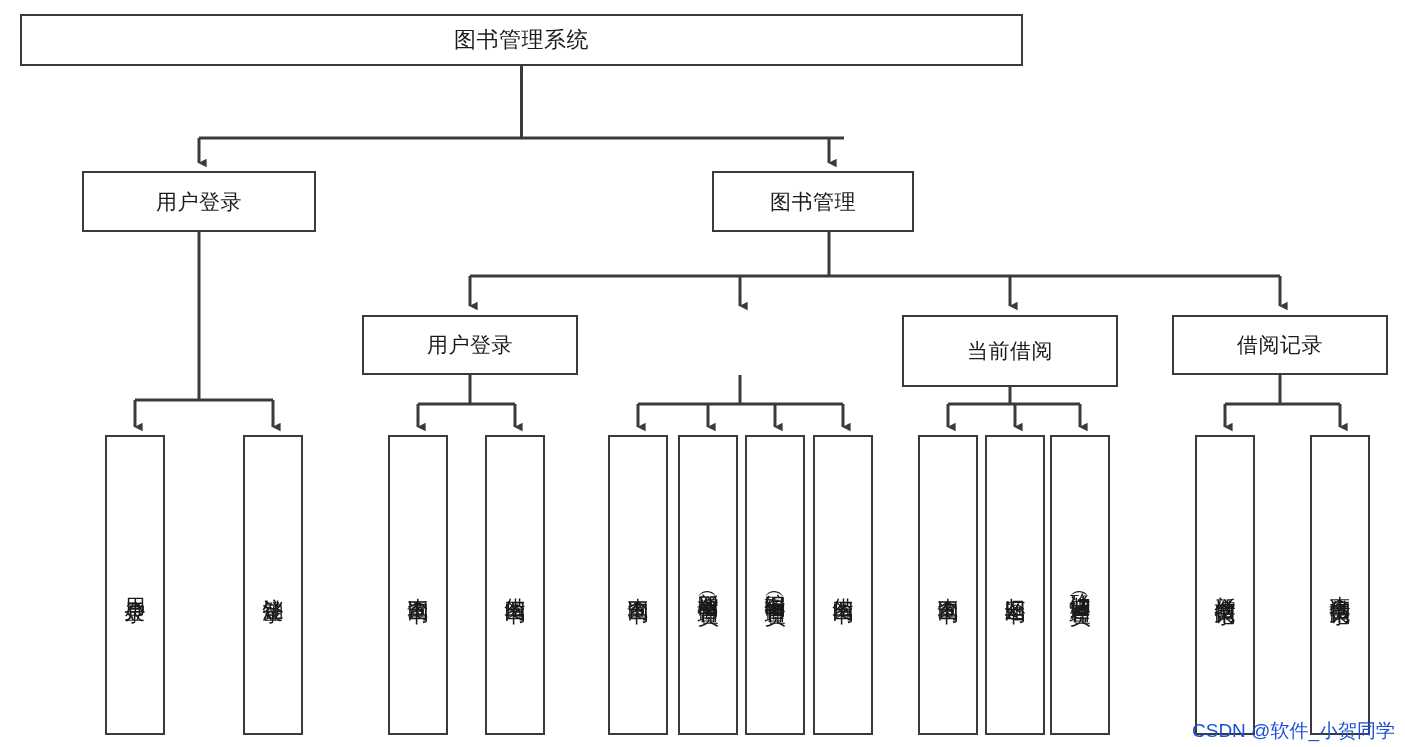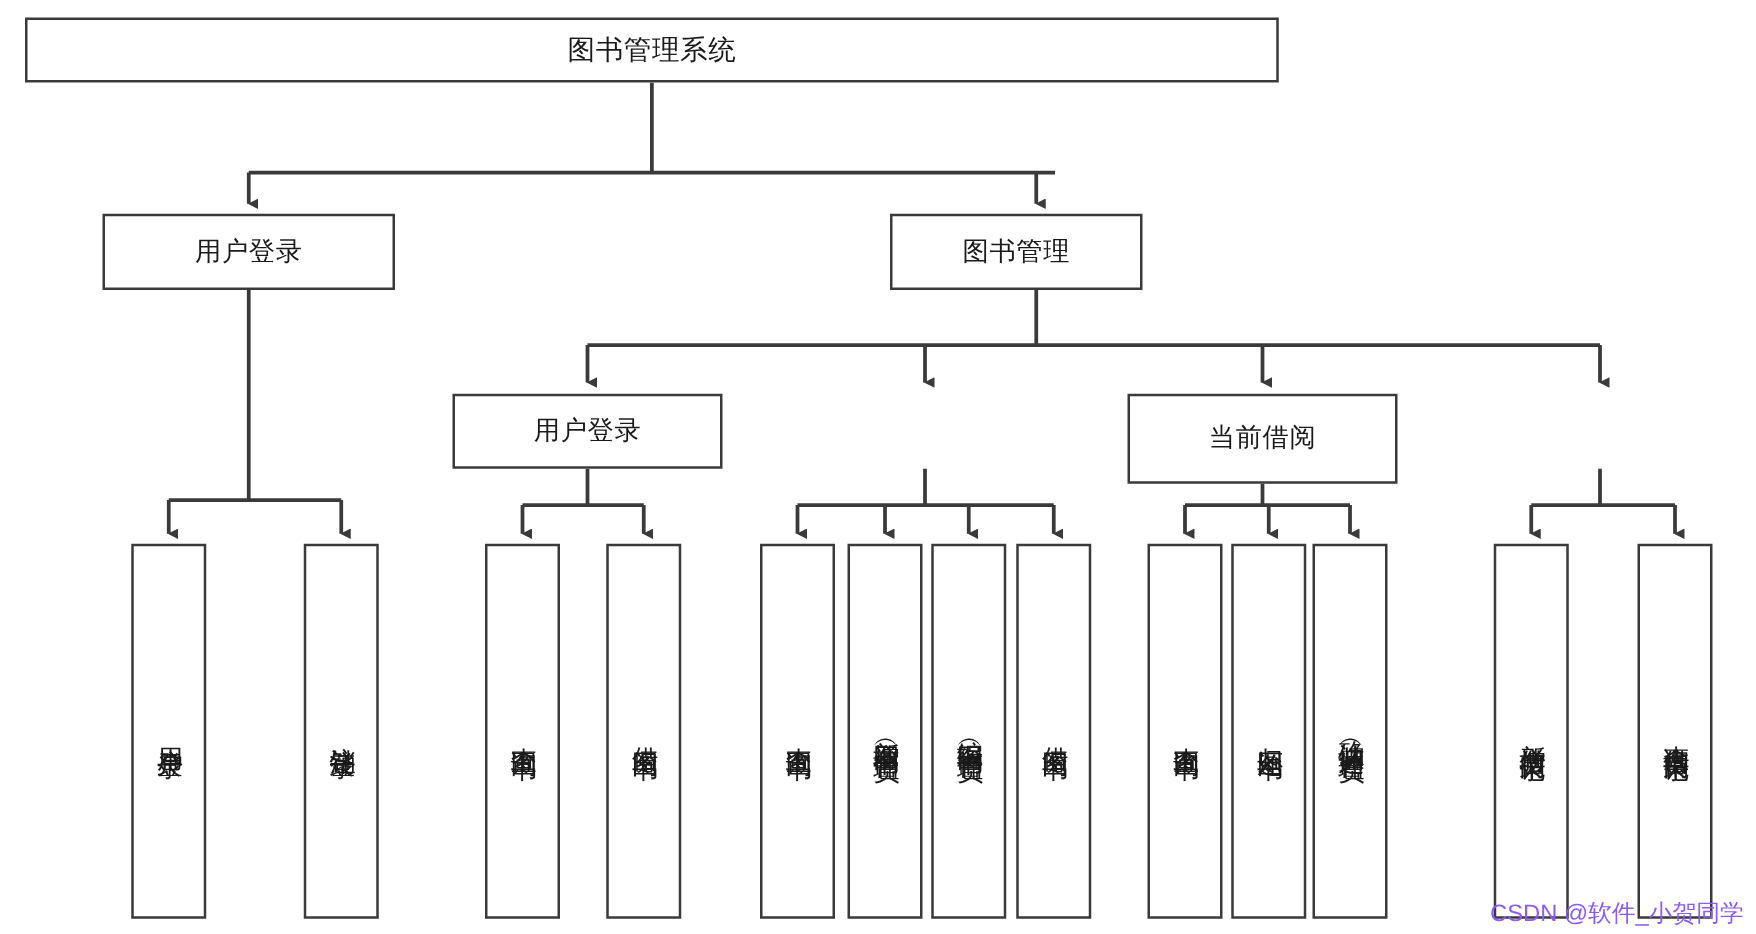--- a/index.html
+++ b/index.html
@@ -49,21 +49,21 @@
     letter-spacing: 2px;
     line-height: 1.05;
     white-space: nowrap;
   }
   .root-box .node-label-h {
     font-size: 22px;
   }
   .watermark {
     position: absolute;
     font-size: 19px;
-    color: #8b5cf6;
+    color: #1d4ed8;
     white-space: nowrap;
     pointer-events: none;
   }
 </style>
 </head>
 <body>
 
 <div id="stage">
 
   <svg id="diagram-svg" viewBox="0 0 1405 747" xmlns="http://www.w3.org/2000/svg">
@@ -126,20 +126,23 @@
   <div class="node-box" style="left:712px; top:171px; width:202px; height:61px;">
     <span class="node-label-h">图书管理</span>
   </div>
 
   <div class="node-box" style="left:362px; top:315px; width:216px; height:60px;">
     <span class="node-label-h">用户登录</span>
   </div>
   <div class="node-box" style="left:902px; top:315px; width:216px; height:72px;">
     <span class="node-label-h">当前借阅</span>
   </div>
+  <div class="node-box" style="left:1172px; top:315px; width:216px; height:60px;">
+    <span class="node-label-h">借阅记录</span>
+  </div>
 
   <div class="node-box" style="left:105px; top:435px; width:60px; height:300px;">
     <span class="node-label-v">用户登录</span>
   </div>
   <div class="node-box" style="left:243px; top:435px; width:60px; height:300px;">
     <span class="node-label-v">注销登录</span>
   </div>
   <div class="node-box" style="left:388px; top:435px; width:60px; height:300px;">
     <span class="node-label-v">查询图书</span>
   </div>

